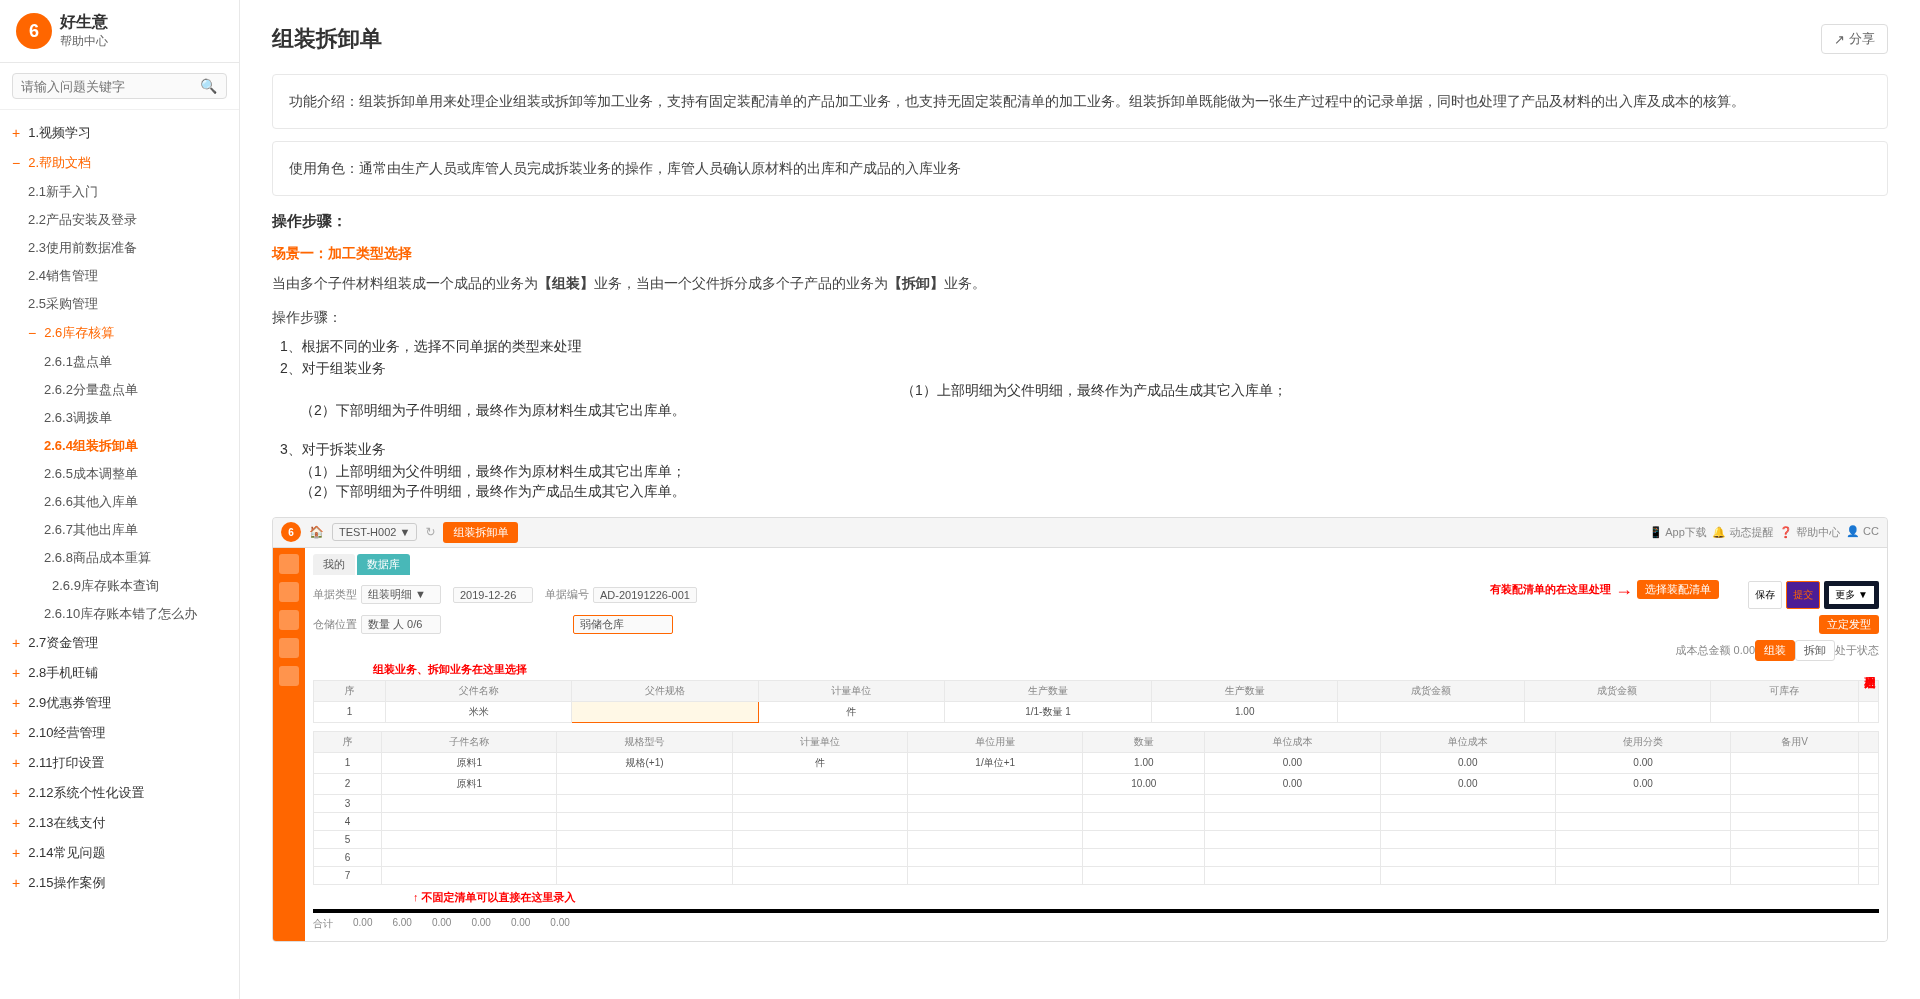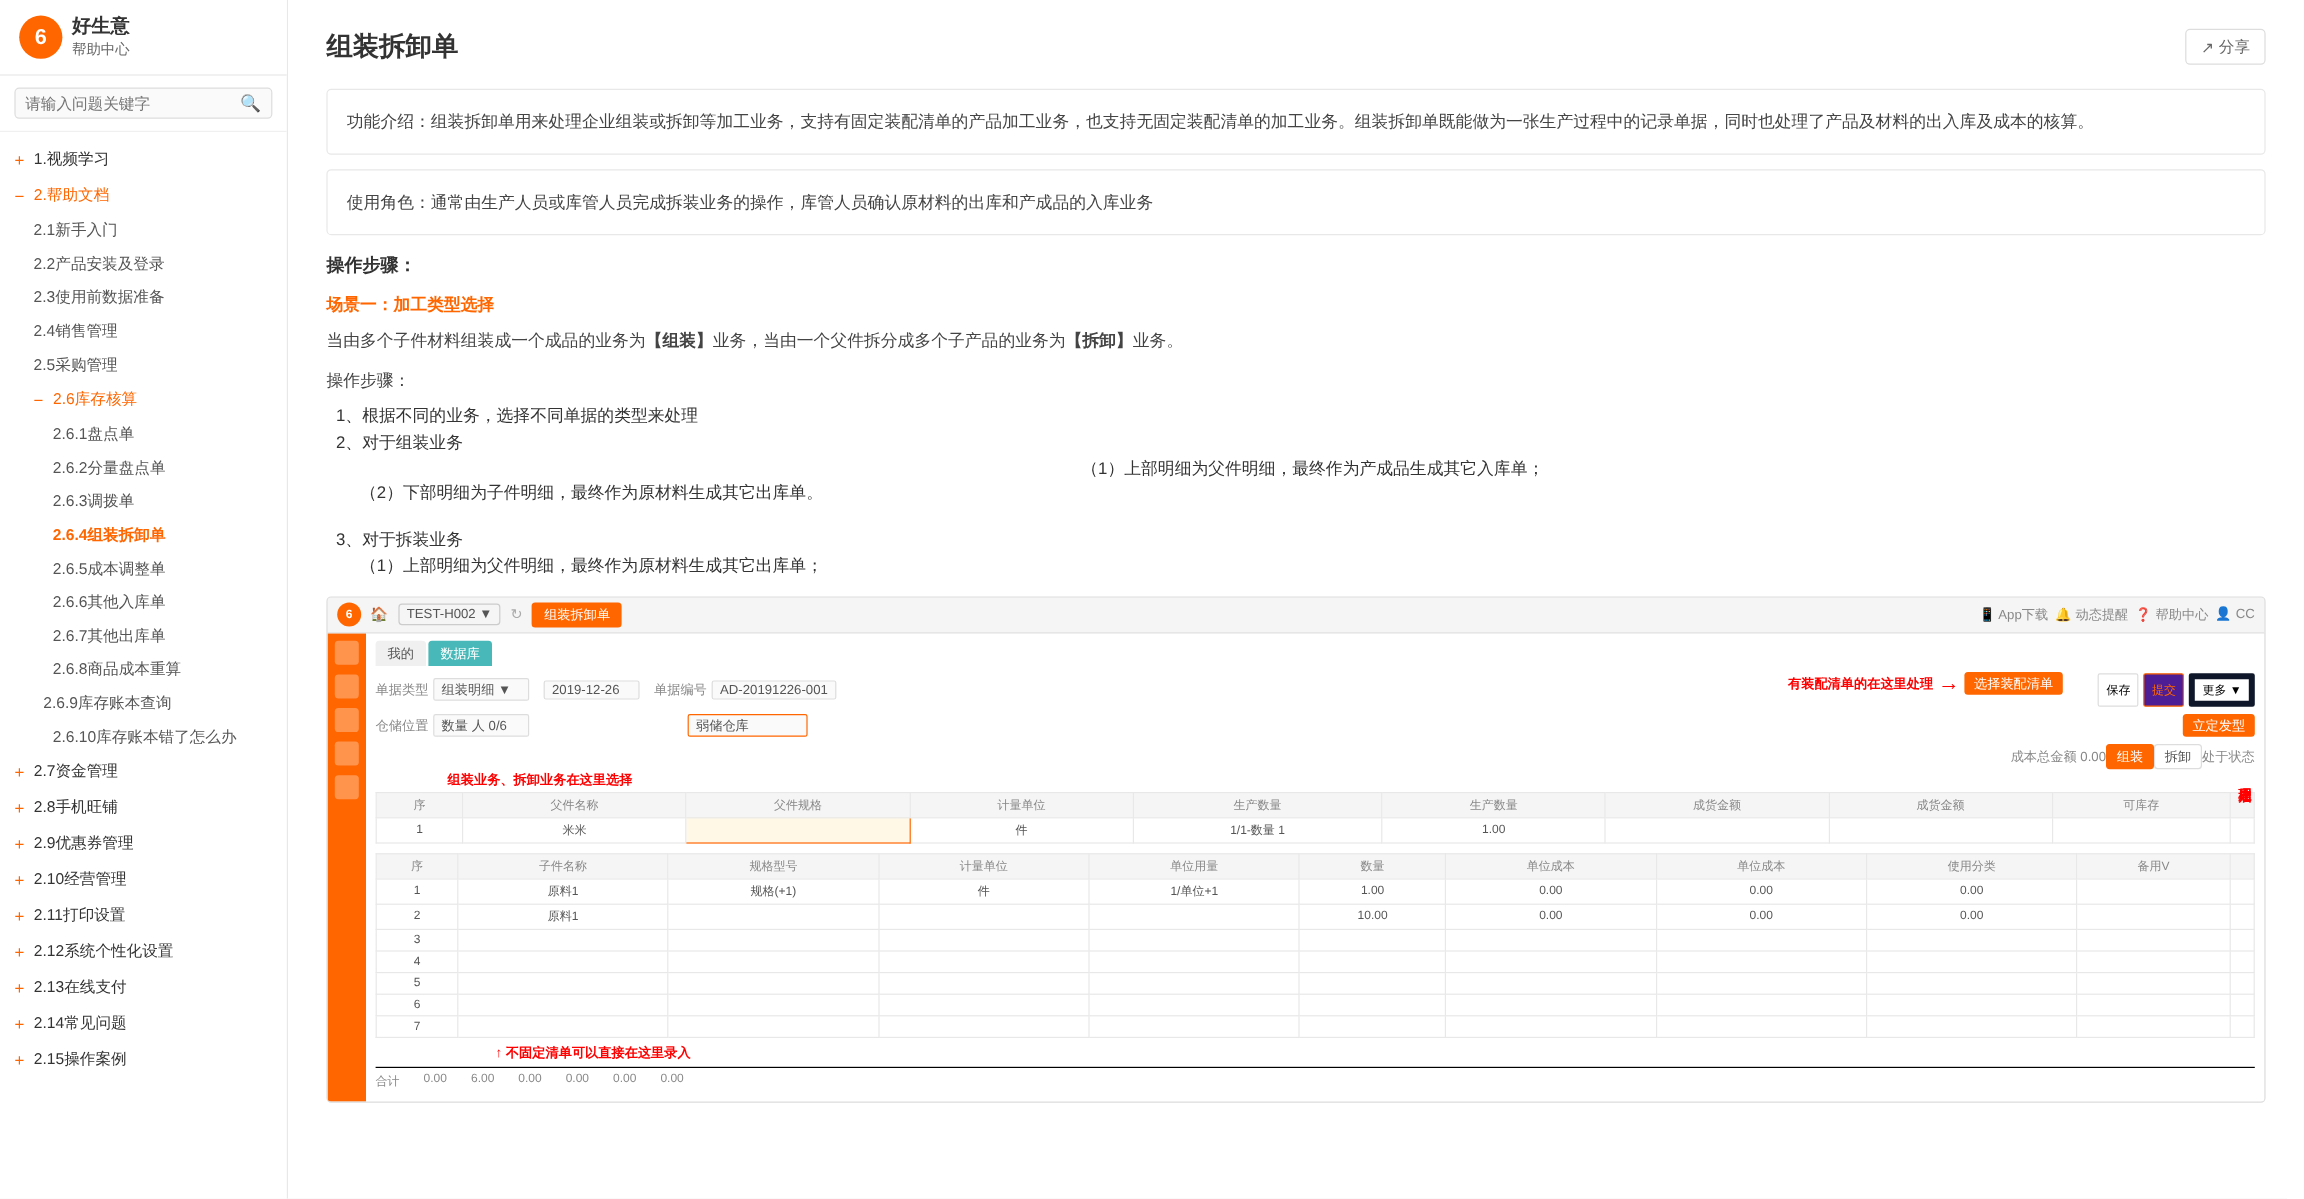--- a/index.html
+++ b/index.html
@@ -278,21 +278,21 @@
       background: #fff8e6;
       border: 1px solid #f60;
     }
 
     .app-bottom-summary {
       display: flex;
       gap: 20px;
       font-size: 10px;
       color: #888;
       padding: 4px 0;
-      border-top: 1px solid #000000;
+      border-top: 4px solid #000000;
       margin-top: 4px;
     }
 
     .orange-btn-inline {
       background: #f60;
       color: #fff;
       border: none;
       border-radius: 3px;
       padding: 2px 8px;
       font-size: 11px;
@@ -349,21 +349,21 @@
     </div>
 
     <div class="nav-sub" style="padding-left: 44px;">2.6.1盘点单</div>
     <div class="nav-sub" style="padding-left: 44px;">2.6.2分量盘点单</div>
     <div class="nav-sub" style="padding-left: 44px;">2.6.3调拨单</div>
     <div class="nav-sub active" style="padding-left: 44px;">2.6.4组装拆卸单</div>
     <div class="nav-sub" style="padding-left: 44px;">2.6.5成本调整单</div>
     <div class="nav-sub" style="padding-left: 44px;">2.6.6其他入库单</div>
     <div class="nav-sub" style="padding-left: 44px;">2.6.7其他出库单</div>
     <div class="nav-sub" style="padding-left: 44px;">2.6.8商品成本重算</div>
-    <div class="nav-sub" style="padding-left: 36px;">2.6.9库存账本查询</div>
+    <div class="nav-sub" style="padding-left: 36px; margin-left: 16px;">2.6.9库存账本查询</div>
     <div class="nav-sub" style="padding-left: 44px;">2.6.10库存账本错了怎么办</div>
 
     <div class="nav-section">
       <span class="plus">+</span>
       <span>2.7资金管理</span>
     </div>
     <div class="nav-section">
       <span class="plus">+</span>
       <span>2.8手机旺铺</span>
     </div>
@@ -427,20 +427,21 @@
     </div>
 
     <div class="content-para">操作步骤：</div>
     <div class="steps-list">
       <div style="margin-bottom:4px;">1、根据不同的业务，选择不同单据的类型来处理</div>
       <div style="margin-bottom:4px;">2、对于组装业务</div>
       <div class="indent" style="margin-bottom:2px;text-align:center;">（1）上部明细为父件明细，最终作为产成品生成其它入库单；</div>
       <div class="indent" style="margin-bottom:21px;">（2）下部明细为子件明细，最终作为原材料生成其它出库单。</div>
       <div style="margin-bottom:4px;">3、对于拆装业务</div>
       <div class="indent" style="margin-bottom:2px;">（1）上部明细为父件明细，最终作为原材料生成其它出库单；</div>
+      <div class="indent" style="margin-bottom:4px;">（2）下部明细为子件明细，最终作为产成品生成其它入库单。</div>
     </div>
 
     <div class="screenshot-wrap">
 
       <div class="app-topbar">
         <div class="app-logo-small">6</div>
         <span style="font-size:12px;">🏠</span>
         <div class="app-org-select">
           <span>TEST-H002</span> ▼
         </div>

